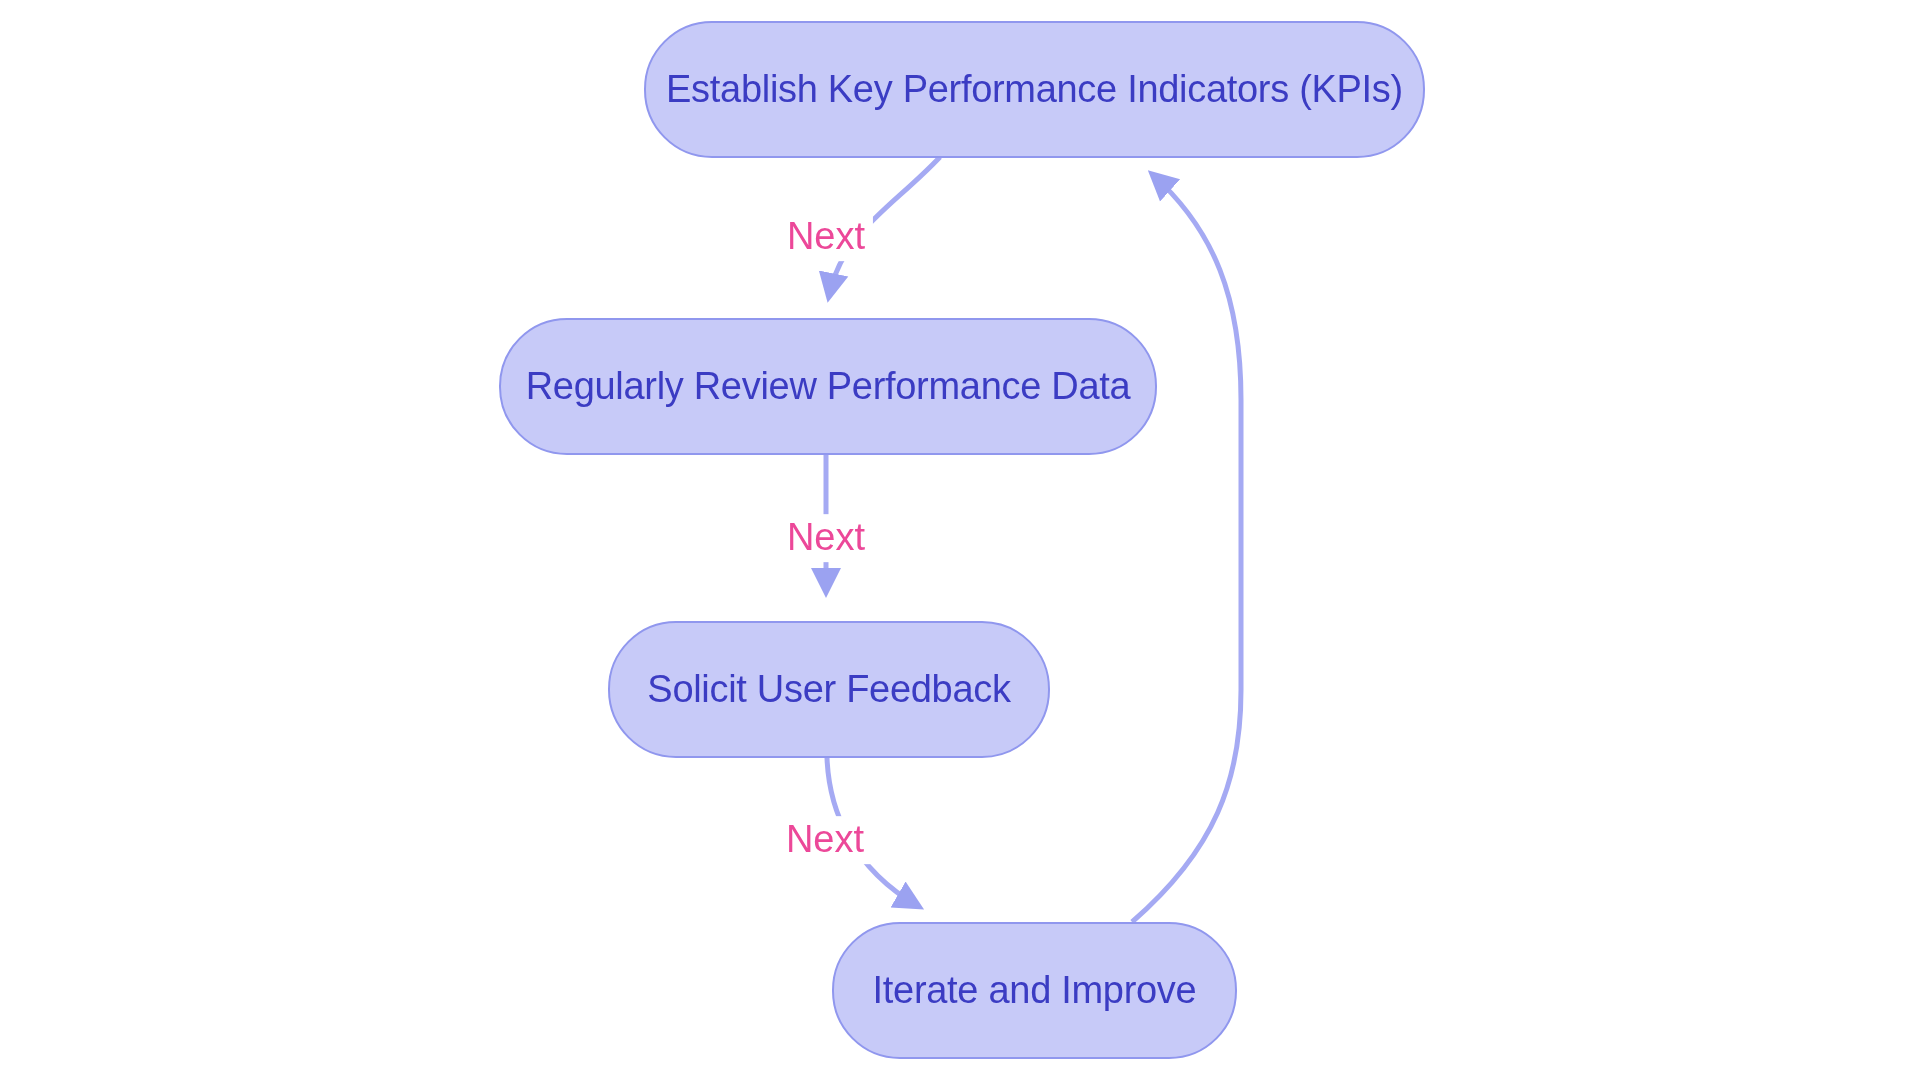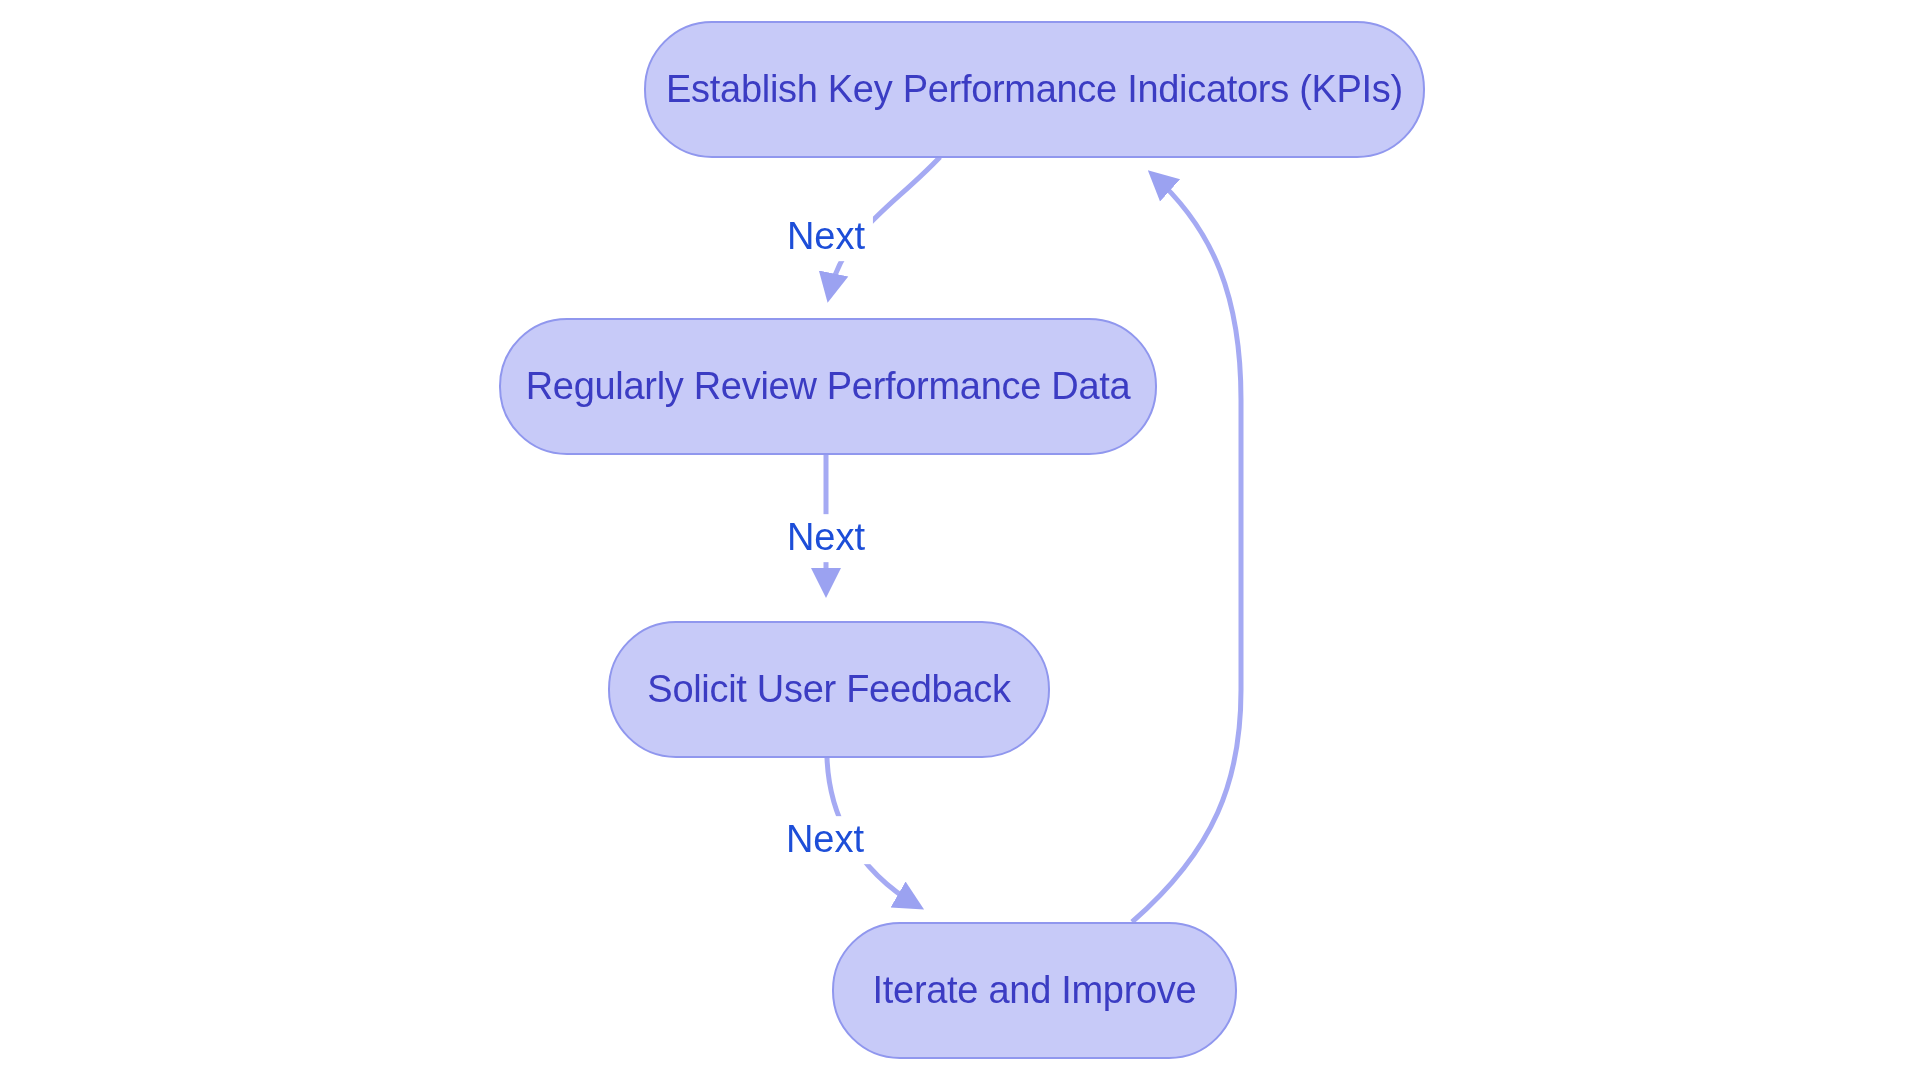--- a/index.html
+++ b/index.html
@@ -43,21 +43,21 @@
     text-align: center;
   }
   .node-1 { left: 644px; top: 21px;  width: 781px; height: 137px; }
   .node-2 { left: 499px; top: 318px; width: 658px; height: 137px; }
   .node-3 { left: 608px; top: 621px; width: 442px; height: 137px; }
   .node-4 { left: 832px; top: 922px; width: 405px; height: 137px; }
   .edge-label {
     position: absolute;
     transform: translate(-50%, -50%);
     background: #ffffff;
-    color: #1d4ed8;
+    color: #ec4899;
     font-size: 38px;
     padding: 2px 8px;
     white-space: nowrap;
     line-height: 1.15;
   }
   .label-1 { left: 826px;  top: 237px; }
   .label-2 { left: 826px;  top: 538px; }
   .label-3 { left: 825px;  top: 840px; }
   .label-4 { left: 1243px; top: 539px; }
 </style>

